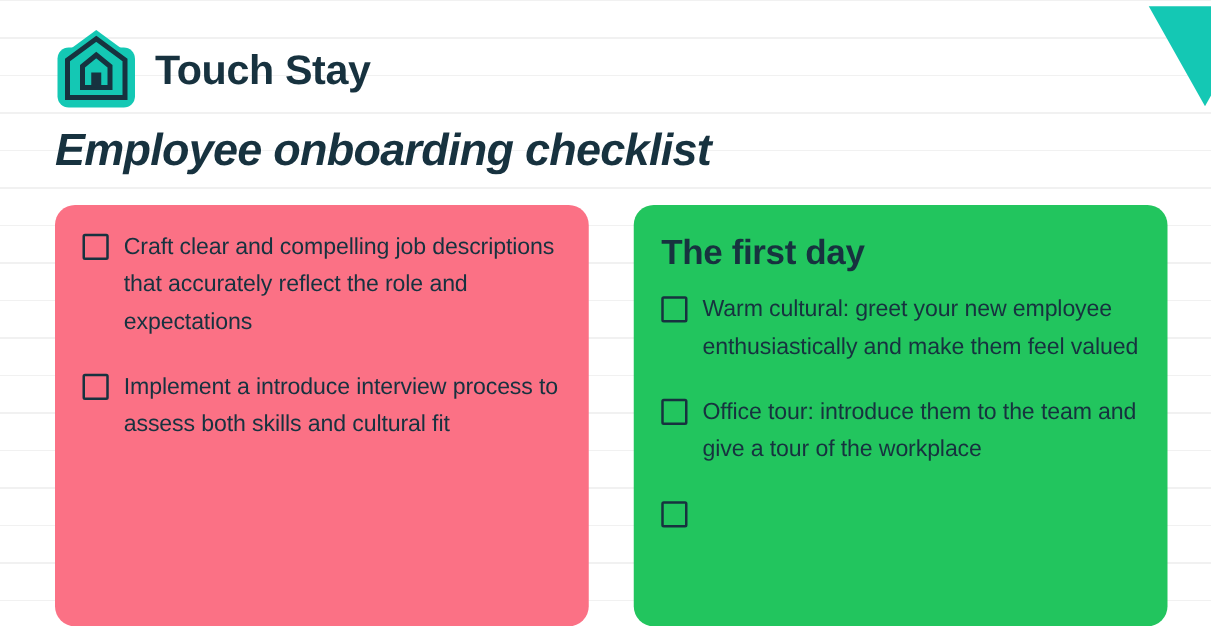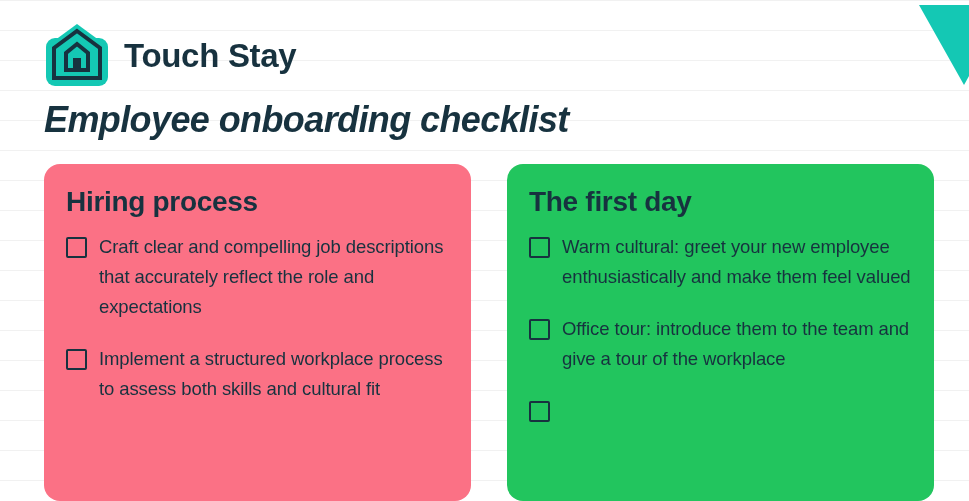--- a/index.html
+++ b/index.html
@@ -180,29 +180,28 @@
       </svg>
     </span>
     <span class="brand-name">Touch Stay</span>
   </div>
 
   <div class="doc-title">Employee onboarding checklist</div>
 
   <div class="cards">
 
     <div class="card card-pink">
-      <div class="card-title">Hiring process</div>
 
       <div class="check-item">
         <span class="checkbox"></span>
         <span class="check-text">Craft clear and compelling job descriptions that accurately reflect the role and expectations</span>
       </div>
       <div class="check-item">
         <span class="checkbox"></span>
-        <span class="check-text">Implement a structured workplace process to assess both skills and cultural fit</span>
+        <span class="check-text">Implement a introduce interview process to assess both skills and cultural fit</span>
       </div>
     </div>
 
     <div class="card card-yellow">
       <div class="card-title">The first day</div>
 
       <div class="check-item">
         <span class="checkbox"></span>
         <span class="check-text">Warm cultural: greet your new employee enthusiastically and make them feel valued</span>
       </div>

